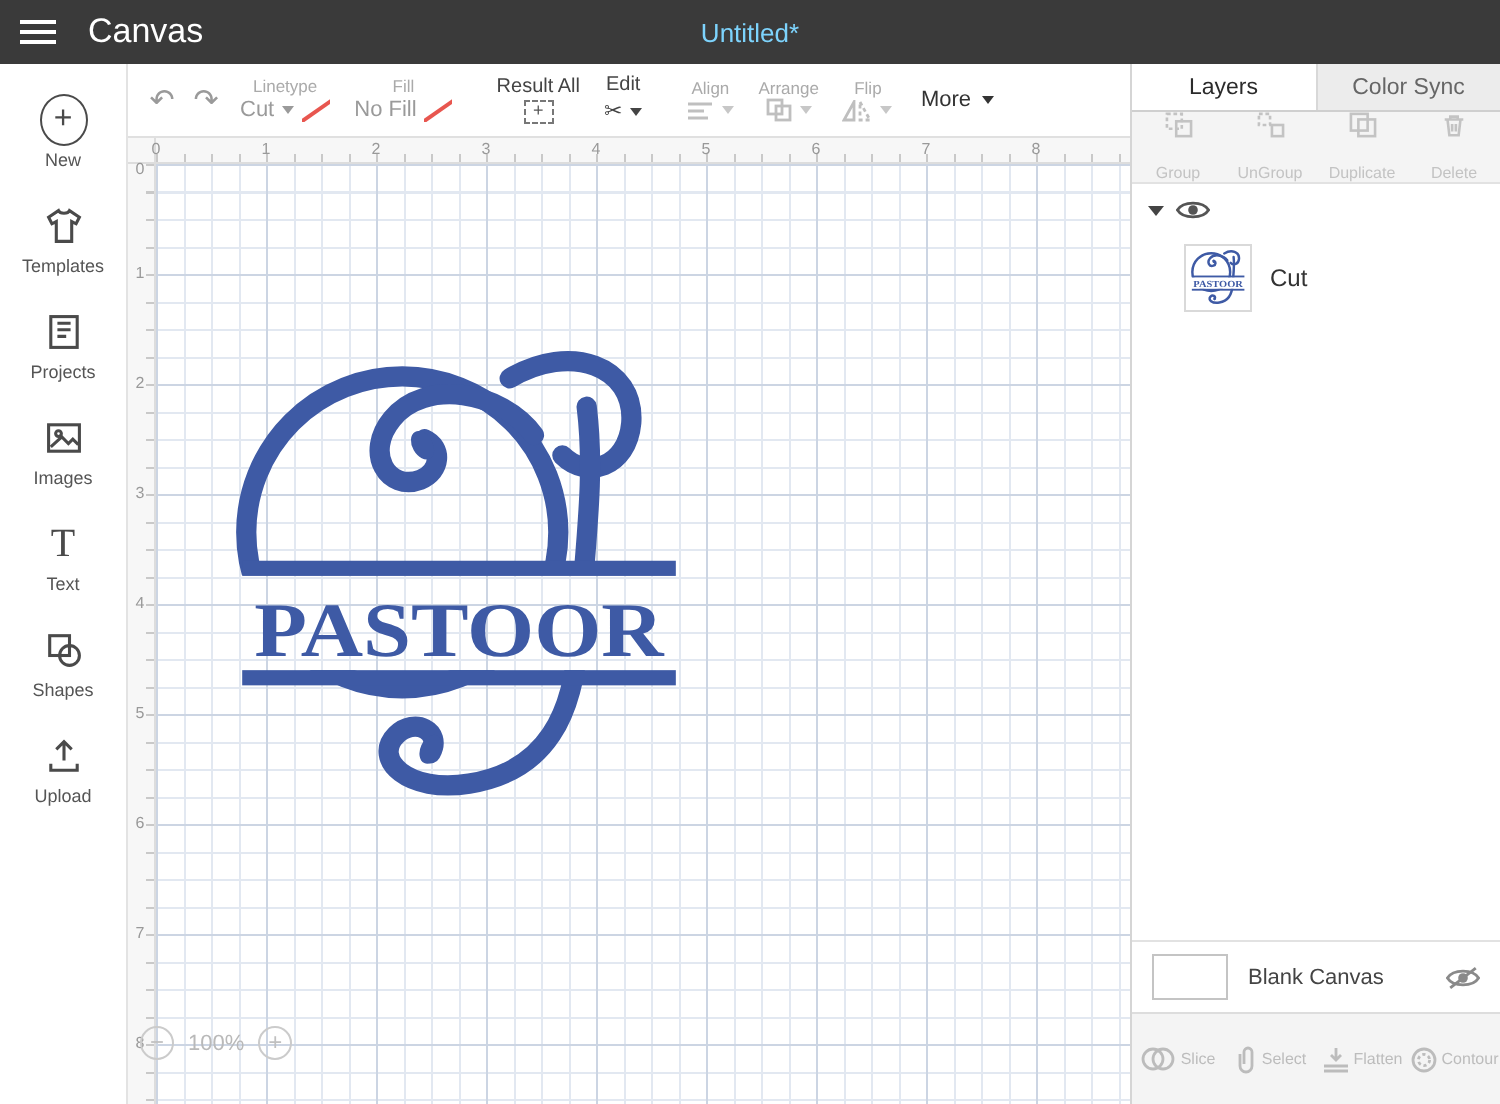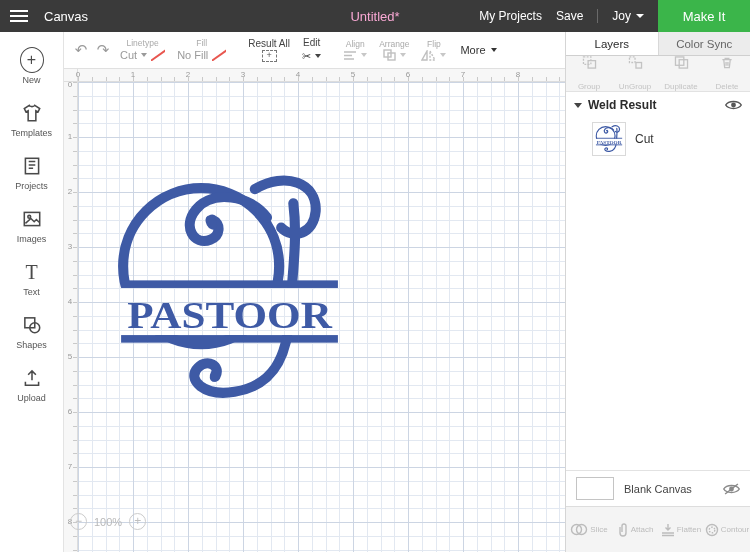--- a/index.html
+++ b/index.html
@@ -3,22 +3,22 @@
 <meta charset="utf-8">
 <style>
   * { margin:0; padding:0; box-sizing:border-box; }
   html,body { width:750px; height:552px; overflow:hidden; font-family:"Liberation Sans",sans-serif; background:#fff; }
   .app { position:relative; width:750px; height:552px; }
 
   
   .header { position:absolute; top:0; left:0; width:750px; height:32px; background:#3a3a3a; display:flex; align-items:center; color:#fff; z-index:30; }
   .hamburger { width:40px; height:32px; display:flex; flex-direction:column; justify-content:center; gap:3px; padding-left:10px; cursor:pointer; }
   .hamburger span { display:block; width:18px; height:2px; background:#fff; }
-  .app-label { font-size:13px; color:#fff; margin-left:4px; }
-  .doc-title { position:absolute; left:50%; transform:translateX(-50%); font-size:13px; color:#f9a8d4; }
+  .app-label { font-size:17px; color:#fff; margin-left:4px; }
+  .doc-title { position:absolute; left:50%; transform:translateX(-50%); font-size:13px; color:#7dd3fc; }
   .header-right { margin-left:auto; display:flex; align-items:center; gap:14px; font-size:12px; height:100%; }
   .hdr-link { color:#fff; cursor:pointer; }
   .hdr-sep { width:1px; height:14px; background:#6a6a6a; }
   .user-menu { display:flex; align-items:center; gap:5px; cursor:pointer; }
   .caret-down { width:0; height:0; border-left:4px solid transparent; border-right:4px solid transparent; border-top:4px solid #fff; display:inline-block; }
   .make-it { background:var(--accent-green,#3bb54a); color:#fff; border:none; font-size:13px; height:32px; width:92px; cursor:pointer; font-family:inherit; }
 
   
   .sidebar { position:absolute; top:32px; left:0; width:64px; height:520px; background:#fff; border-right:1px solid #e3e3e3; display:flex; flex-direction:column; align-items:center; padding-top:8px; z-index:20; }
   .side-item { width:64px; height:53px; display:flex; flex-direction:column; align-items:center; justify-content:center; gap:3px; color:#4a4a4a; cursor:pointer; }
@@ -117,30 +117,20 @@
 <div class="app">
 
   <div class="header">
     <div class="hamburger">
         <span></span>
         <span></span>
         <span></span>
       </div>
     <span class="app-label">Canvas</span>
     <span class="doc-title">Untitled*</span>
-    <div class="header-right">
-      <span class="hdr-link">My Projects</span>
-      <span class="hdr-link">Save</span>
-      <span class="hdr-sep"></span>
-      <span class="user-menu">
-        <span>Joy</span>
-        <i class="caret-down"></i>
-      </span>
-      <button class="make-it">Make It</button>
-    </div>
   </div>
 
   <div class="sidebar">
     <div class="side-item">
       <span class="s-icon">
           <span class="new-circle">+</span>
         </span>
       <span class="s-label">New</span>
     </div>
     <div class="side-item">
@@ -330,21 +320,20 @@
       <div class="ract">
         <svg class="line-ic" width="14" height="14" viewBox="0 0 14 14">
             <path d="M2 4 h10 M5 4 V2.5 h4 V4 M3.5 4 L4.5 12.5 h5 L10.5 4 M6 6.5 v4 M8 6.5 v4"></path>
           </svg>
         <span class="r-label">Delete</span>
       </div>
     </div>
     <div class="rlist">
       <div class="group-row">
         <i class="tri-down"></i>
-        <span class="group-title">Weld Result</span>
         <svg class="eye" viewBox="0 0 24 18">
             <path d="M1 9 C 5 2.5, 19 2.5, 23 9 C 19 15.5, 5 15.5, 1 9 Z" fill="none" stroke="currentColor" stroke-width="2"></path>
             <circle cx="12" cy="9" r="3.4" fill="currentColor"></circle>
           </svg>
       </div>
       <div class="cut-row">
         <span class="thumb">
           <svg width="28" height="28" viewBox="0 0 225 228">
               <use href="#mono"></use>
             </svg>
@@ -366,21 +355,21 @@
         <svg class="line-ic" width="18" height="13" viewBox="0 0 18 13">
             <circle cx="6.5" cy="6.5" r="5"></circle>
             <circle cx="11.5" cy="6.5" r="5"></circle>
           </svg>
         <span class="r-label">Slice</span>
       </div>
       <div class="rbot">
         <svg class="line-ic" width="12" height="14" viewBox="0 0 12 14">
             <path d="M3 4 V10 a3 3 0 0 0 6 0 V3 a2 2 0 0 0 -4 0 V9"></path>
           </svg>
-        <span class="r-label">Attach</span>
+        <span class="r-label">Select</span>
       </div>
       <div class="rbot">
         <svg class="line-ic" width="14" height="14" viewBox="0 0 14 14">
             <path d="M7 1 V7 M4.5 4.5 L7 7 L9.5 4.5 M1 10 h12 M1 12.5 h12"></path>
           </svg>
         <span class="r-label">Flatten</span>
       </div>
       <div class="rbot">
         <svg class="line-ic" width="14" height="14" viewBox="0 0 14 14">
             <circle cx="7" cy="7" r="5.5"></circle>

